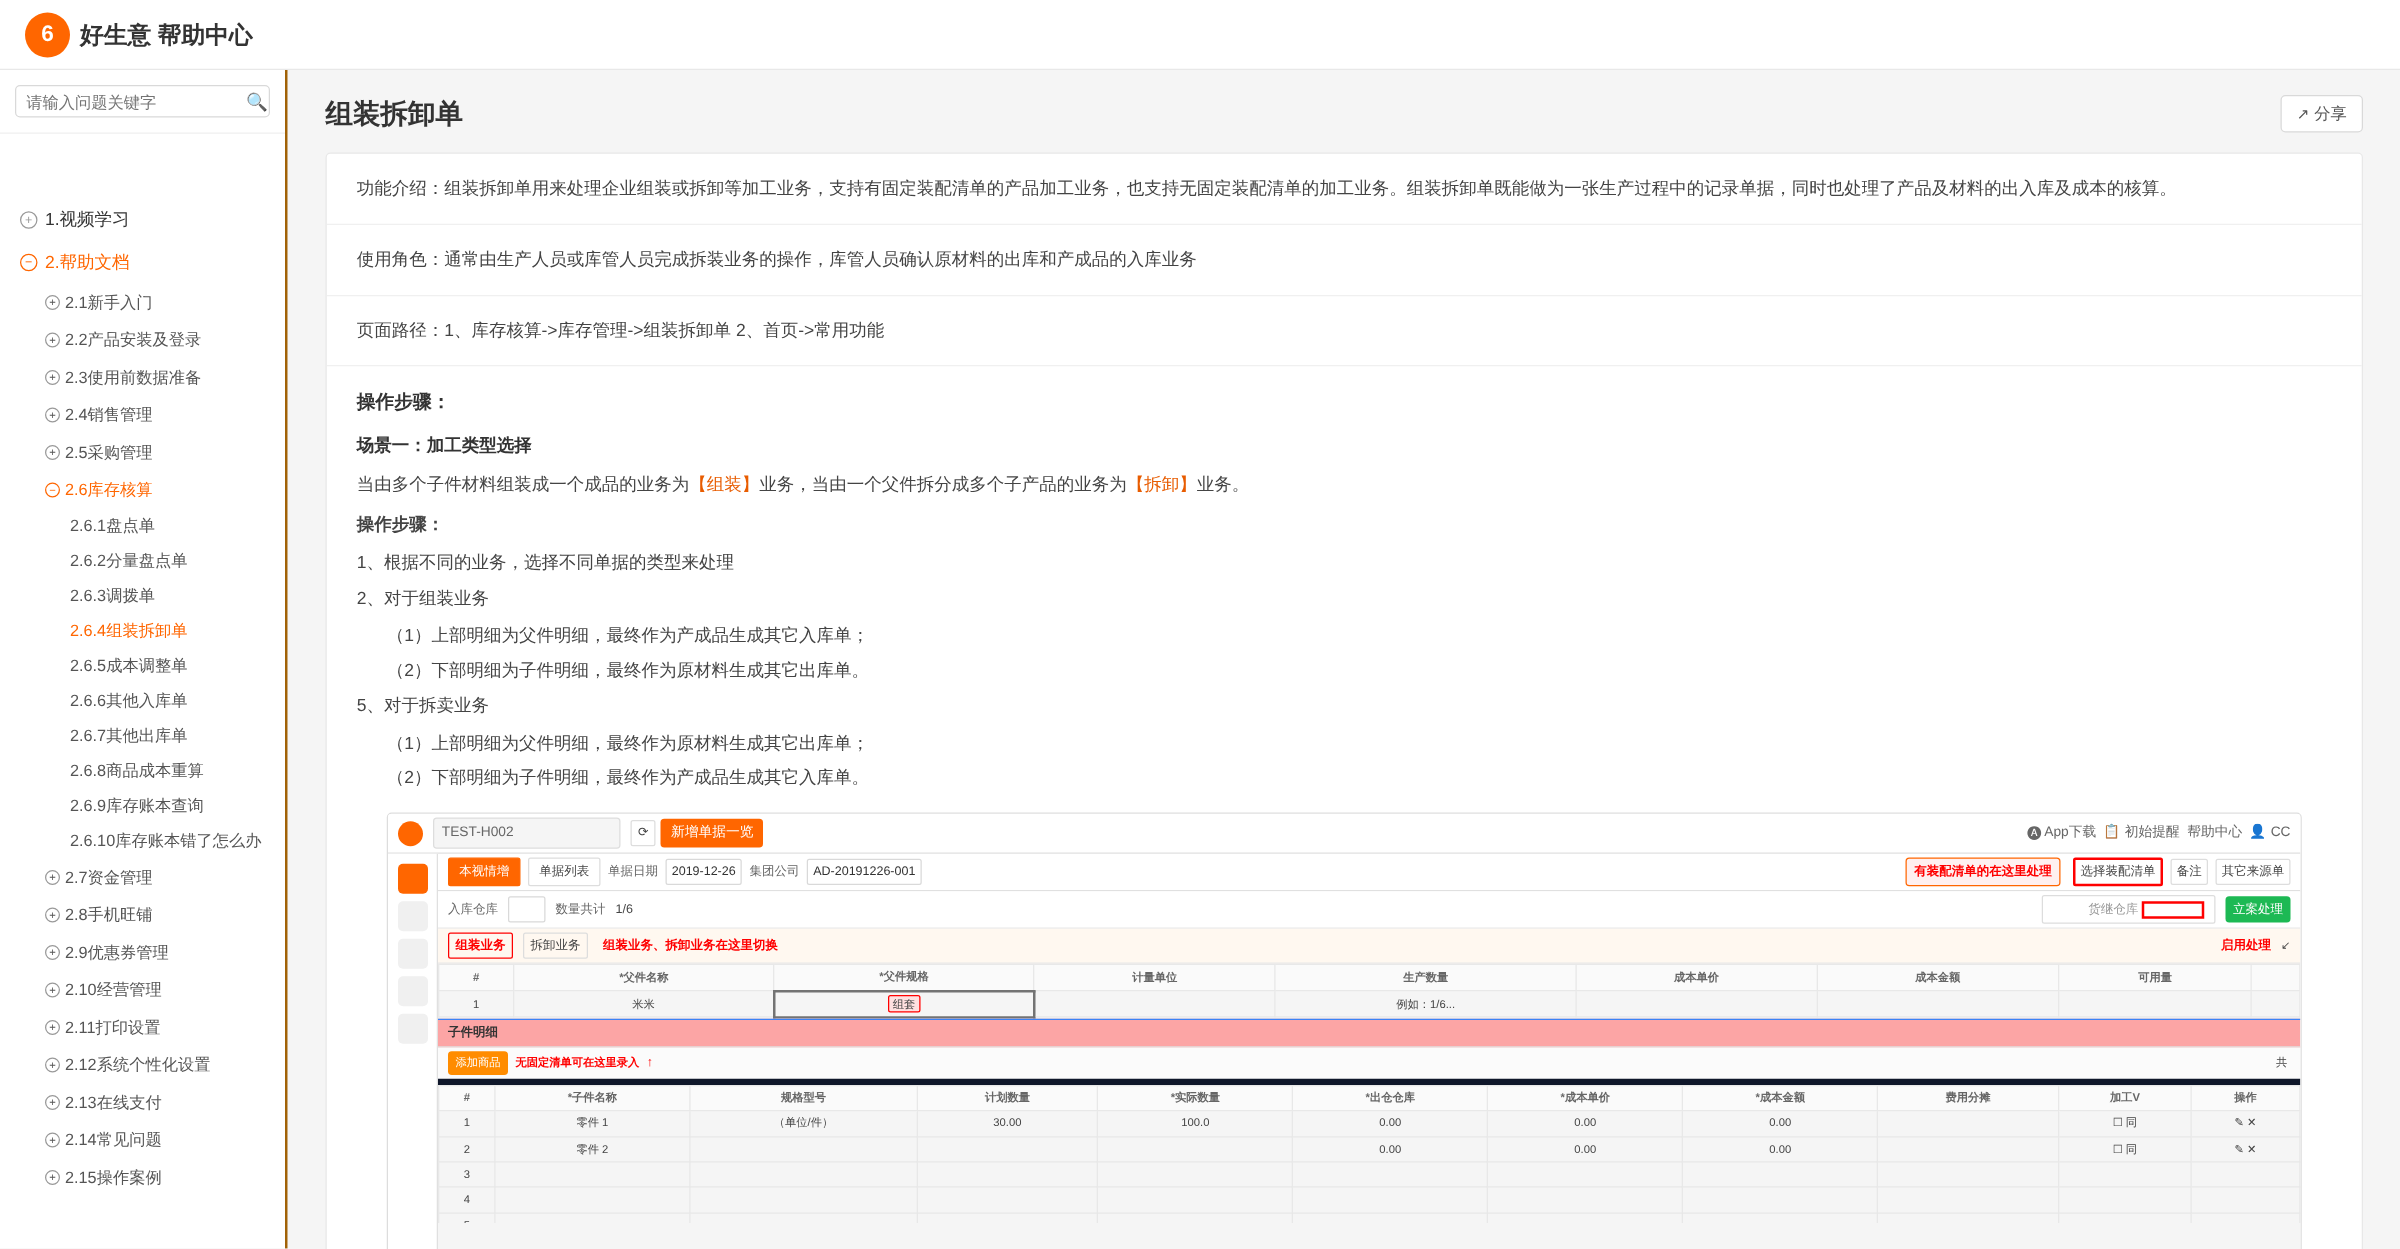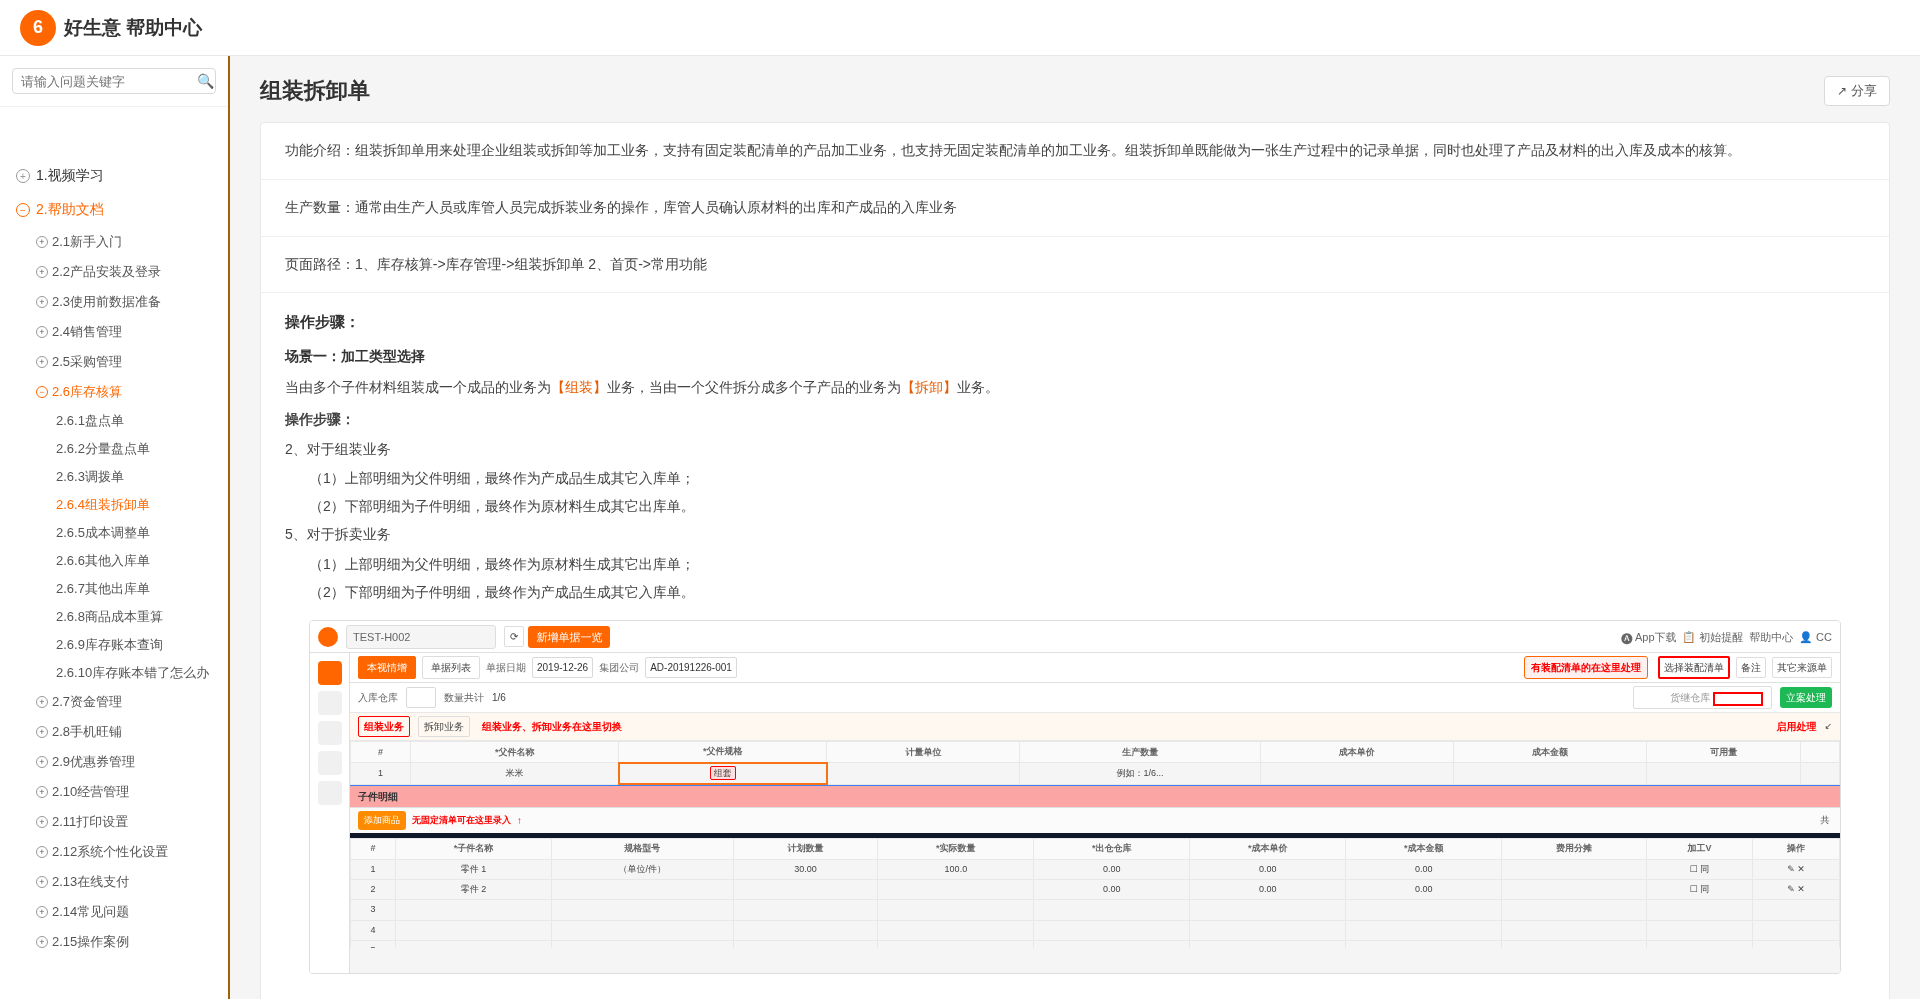--- a/index.html
+++ b/index.html
@@ -137,21 +137,21 @@
       background: #fff; border-bottom: 1px solid #e0e0e0; padding: 4px 8px;
       display: flex; align-items: center; gap: 6px; height: 30px;
     }
     .sim-tab { padding: 2px 8px; border: 1px solid #ddd; border-radius: 2px; font-size: 10px; background: #fff; cursor: pointer; }
     .sim-tab.active { background: #f60; color: #fff; border-color: #f60; }
     .sim-field-val { border: 1px solid #d9d9d9; border-radius: 2px; padding: 1px 4px; font-size: 10px; color: #333; background: #fff; }
     .sim-section-header { background: #fca5a5; padding: 2px 8px; font-size: 10px; font-weight: bold; color: #333; border-bottom: 1px solid #e0e0e0; border-top: 1px solid #3b82f6; }
     .sim-table { width: 100%; border-collapse: collapse; font-size: 9px; }
     .sim-table th { background: #fafafa; border: 1px solid #e8e8e8; padding: 2px 4px; color: #666; text-align: center; }
     .sim-table td { border: 1px solid #e8e8e8; padding: 2px 4px; text-align: center; }
-    .sim-table td.red-cell { border: 2px solid #f97316; }
+    .sim-table td.red-cell { border: 2px solid #737373; }
 
     .sim-lower-toolbar { background: #fff9; border-bottom: 5px solid #0f172a; padding: 3px 8px; display: flex; align-items: center; gap: 6px; }
     .sim-btn-orange { background: #ff8c00; color: #fff; border-radius: 3px; padding: 2px 6px; font-size: 9px; }
   </style>
 </head>
 <body>
 
 <div id="header">
   <div id="logo-circle">
     <span>6</span>
@@ -317,40 +317,41 @@
       </button>
     </div>
 
     <div id="content-body">
 
       <div class="info-block">
         <p>功能介绍：组装拆卸单用来处理企业组装或拆卸等加工业务，支持有固定装配清单的产品加工业务，也支持无固定装配清单的加工业务。组装拆卸单既能做为一张生产过程中的记录单据，同时也处理了产品及材料的出入库及成本的核算。</p>
       </div>
 
       <div class="info-block">
-        <p>生产数量：通常由生产人员或库管人员完成拆装业务的操作，库管人员确认原材料的出库和产成品的入库业务</p>
+        <p>使用角色：通常由生产人员或库管人员完成拆装业务的操作，库管人员确认原材料的出库和产成品的入库业务</p>
       </div>
 
       <div class="info-block">
         <p>页面路径：1、库存核算-&gt;库存管理-&gt;组装拆卸单 2、首页-&gt;常用功能</p>
       </div>
 
       <div class="info-block">
         <p class="section-title">操作步骤：</p>
 
         <p class="section-title" style="font-size:14px;margin-bottom:6px;">
           <span>场景一：加工类型选择</span>
         </p>
         <p style="margin-bottom:8px;line-height:1.8;">
           当由多个子件材料组装成一个成品的业务为<span class="highlight">【组装】</span>业务，当由一个父件拆分成多个子产品的业务为<span class="highlight">【拆卸】</span>业务。
         </p>
 
         <p style="margin-bottom:6px;font-weight:bold;">操作步骤：</p>
 
         <div class="steps-list">
+          <p class="step-item">1、根据不同的业务，选择不同单据的类型来处理</p>
           <p class="step-item">2、对于组装业务</p>
           <p class="sub-step">（1）上部明细为父件明细，最终作为产成品生成其它入库单；</p>
           <p class="sub-step">（2）下部明细为子件明细，最终作为原材料生成其它出库单。</p>
           <p class="step-item">5、对于拆卖业务</p>
           <p class="sub-step">（1）上部明细为父件明细，最终作为原材料生成其它出库单；</p>
           <p class="sub-step">（2）下部明细为子件明细，最终作为产成品生成其它入库单。</p>
         </div>
 
         <div class="screenshot-container" style="position:relative; margin-top: 16px;">
           <div class="sim-app">

